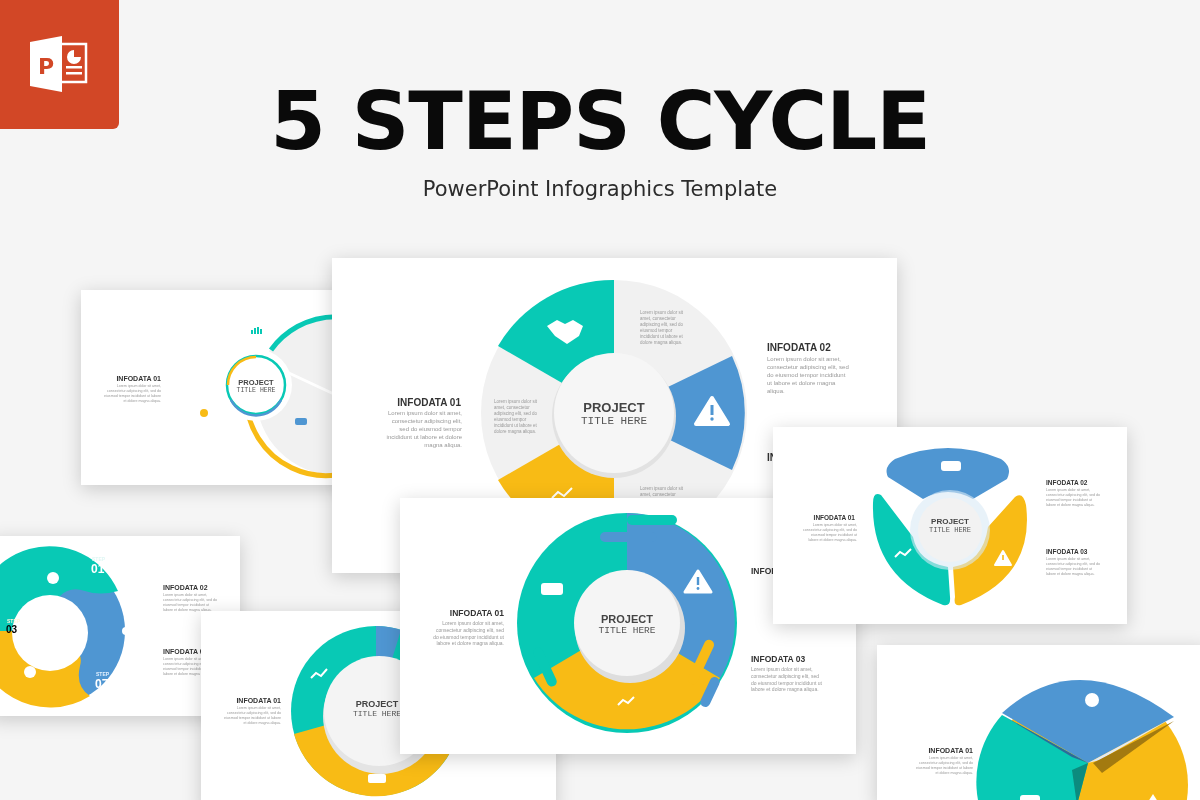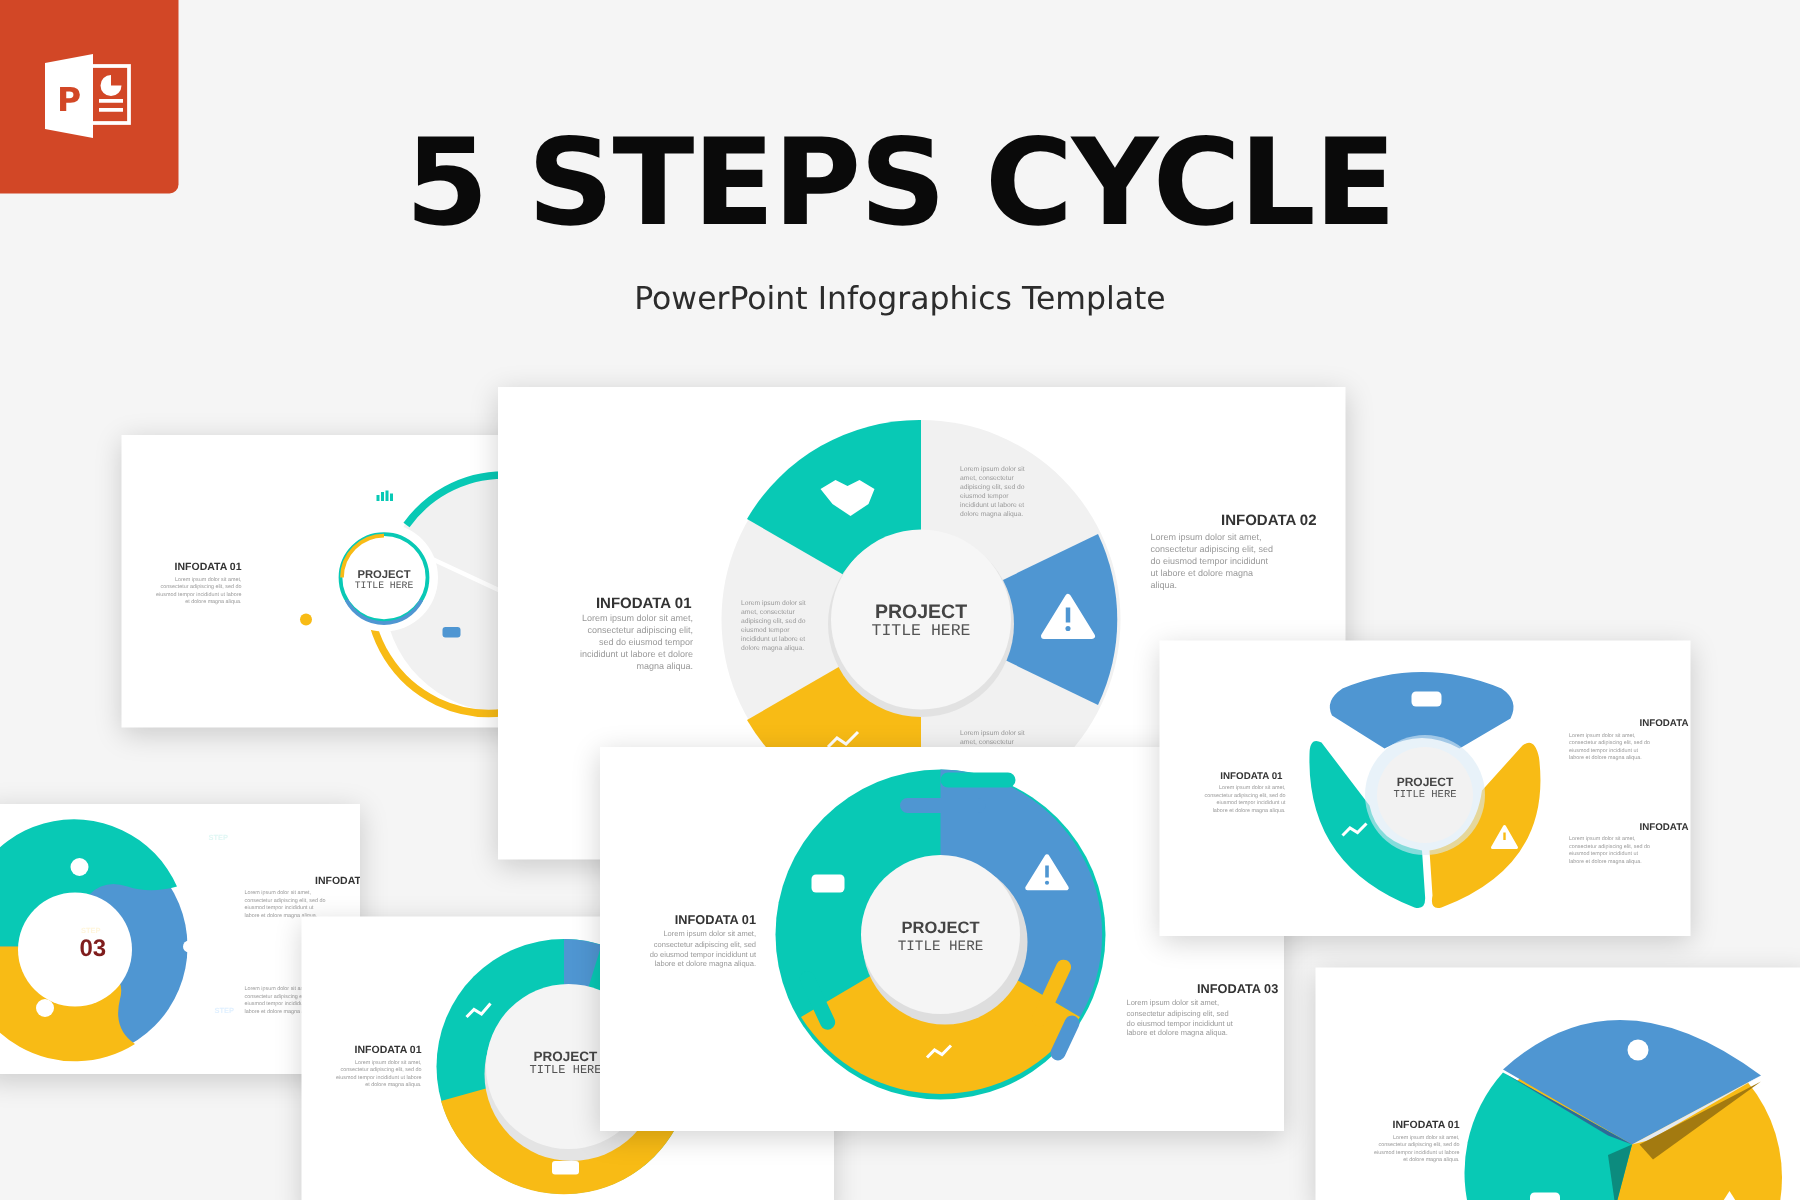--- a/index.html
+++ b/index.html
@@ -13,31 +13,31 @@
     position: absolute; left: 0; top: 0; width: 119px; height: 129px;
     background: #d24726; border-bottom-right-radius: 6px;
   }
   .ppt-badge svg { position: absolute; left: 28px; top: 34px; }
   .main-title {
     position: absolute; left: 0; width: 1200px; top: 82px; text-align: center;
     font-family: "DejaVu Sans", sans-serif; font-weight: bold;
     font-size: 80px; letter-spacing: -1px; color: #0a0a0a; line-height: 1;
   }
   .subtitle {
-    position: absolute; left: 0; width: 1200px; top: 187px; text-align: center;
+    position: absolute; left: 0; width: 1200px; top: 177px; text-align: center;
     font-family: "DejaVu Sans", sans-serif; font-size: 21px; color: #2c2c2c;
   }
   .card {
     position: absolute; background: #fff;
     box-shadow: 0 4px 18px rgba(0,0,0,0.18);
     overflow: hidden;
   }
   .card svg { position: absolute; left: 0; top: 0; }
   .label-title {
-    position: absolute; font-weight: bold; color: #333; white-space: nowrap; margin-left: 47px;
+    position: absolute; font-weight: bold; color: #333; white-space: nowrap;
   }
   .label-body {
     position: absolute; color: #999; line-height: 1.35; white-space: normal;
   }
   .ta-r { text-align: right; }
   .center-txt { position: absolute; text-align: center; color: #444; }
   .center-txt .p { font-weight: bold; display: block; }
   .center-txt .t { display: block; color: #555; font-family: Liberation Mono, monospace; }
 </style>
 </head>
@@ -128,21 +128,21 @@
     <circle cx="60" cy="97" r="38" fill="#fff"></circle>
     <circle cx="63" cy="42" r="6" fill="#fff"></circle>
     <circle cx="136" cy="95" r="4" fill="#fff"></circle>
     <circle cx="40" cy="136" r="6" fill="#fff"></circle>
   </svg>
   <div class="label-title" style="left:102px; top:20px; font-size:5px; color:#e0f7f4;">STEP</div>
   <div class="label-title" style="left:101px; top:26px; font-size:12px; color:#fff;text-align:center;">01</div>
   <div class="label-title" style="left:106px; top:135px; font-size:5px; color:#e0f0ff;">STEP</div>
   <div class="label-title" style="left:105px; top:141px; font-size:12px; color:#fff;">07</div>
   <div class="label-title" style="left:17px; top:82px; font-size:5px; color:#fff6dc;">STEP</div>
-  <div class="label-title" style="left:16px; top:88px; font-size:16px; color:#7f1d1d;">03</div>
+  <div class="label-title" style="left:16px; top:88px; font-size:10px; color:#000000;">03</div>
   <div class="label-title" style="left:173px; top:48px; font-size:7px;">INFODATA 02</div>
   <div class="label-body" style="left:173px; top:57px; width:56px; font-size:3.6px;">Lorem ipsum dolor sit amet, consectetur adipiscing elit, sed do eiusmod tempor incididunt ut labore et dolore magna aliqua.</div>
   <div class="label-title" style="left:173px; top:112px; font-size:7px;">INFODATA 03</div>
   <div class="label-body" style="left:173px; top:121px; width:56px; font-size:3.6px;">Lorem ipsum dolor sit amet, consectetur adipiscing elit, sed do eiusmod tempor incididunt ut labore et dolore magna aliqua.</div>
 </div>
 
 <div class="card" style="left:201px; top:611px; width:355px; height:200px; z-index:4;">
   <svg width="355" height="200" viewBox="0 0 355 200">
     <circle cx="175" cy="100" r="85" fill="#08c9b5"></circle>
     <path d="M175,100 L93,123 A85 85 0 0 0 250 140 Z" fill="#f8bb15"></path>

